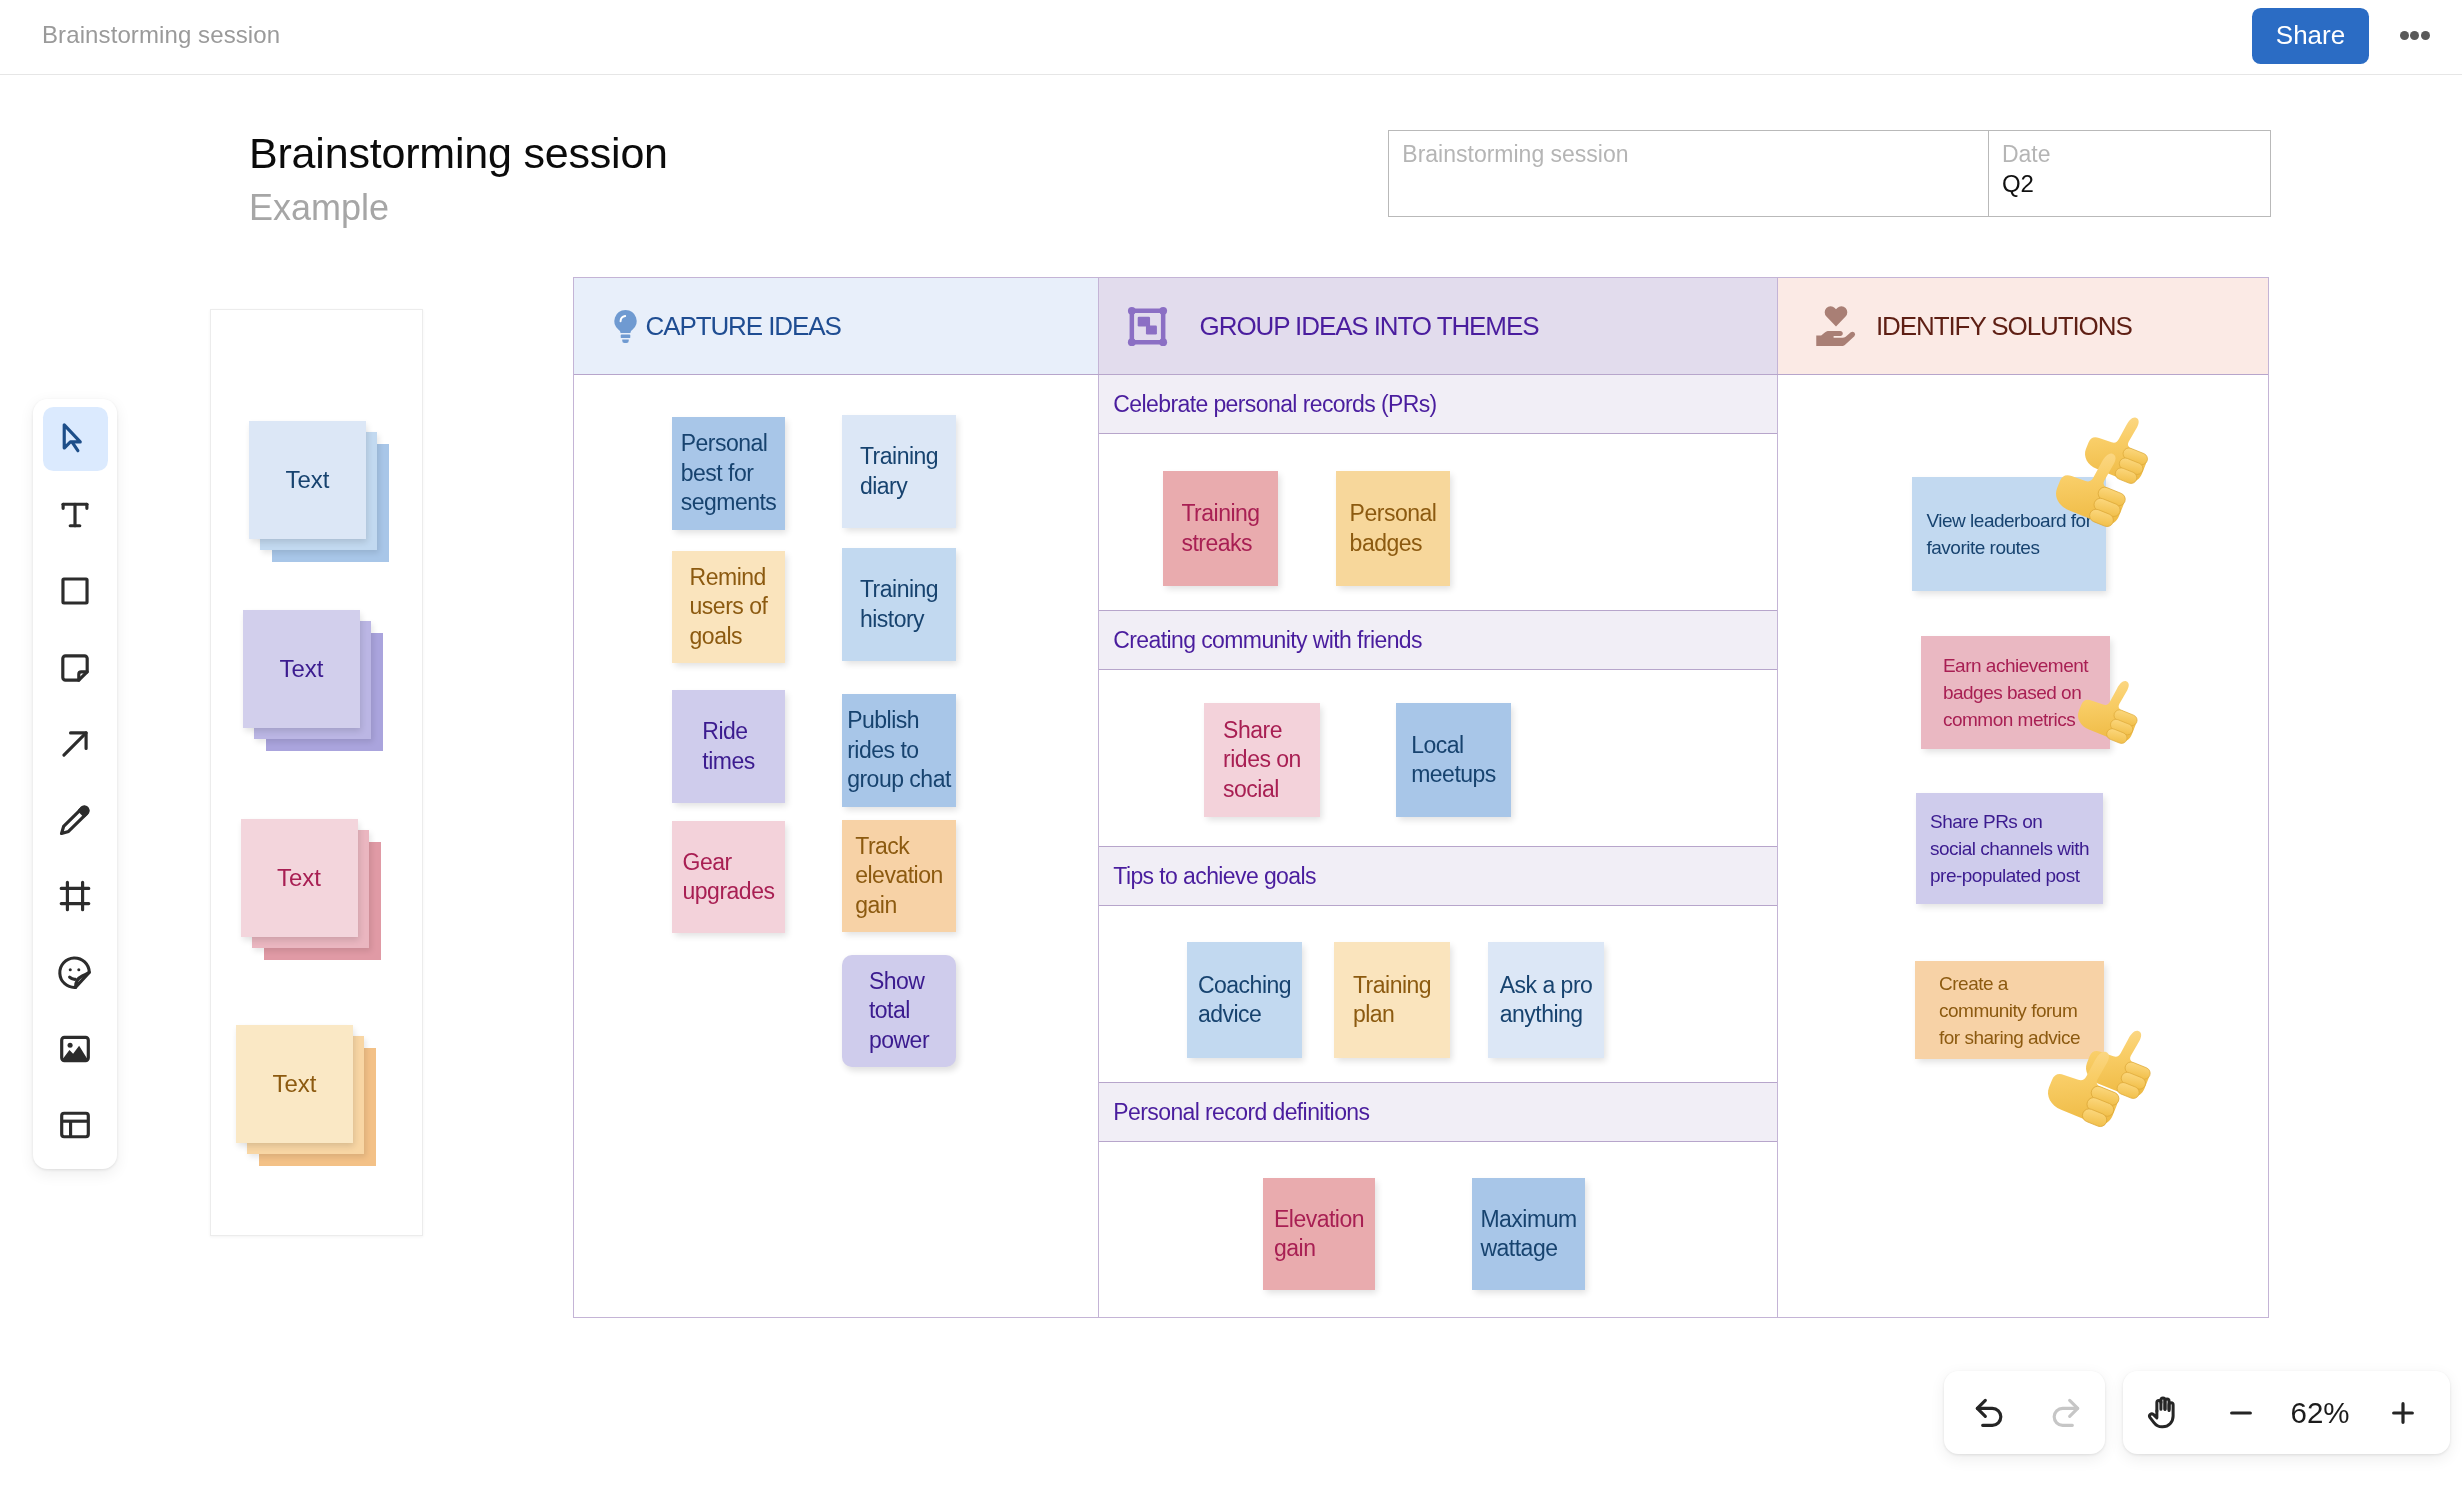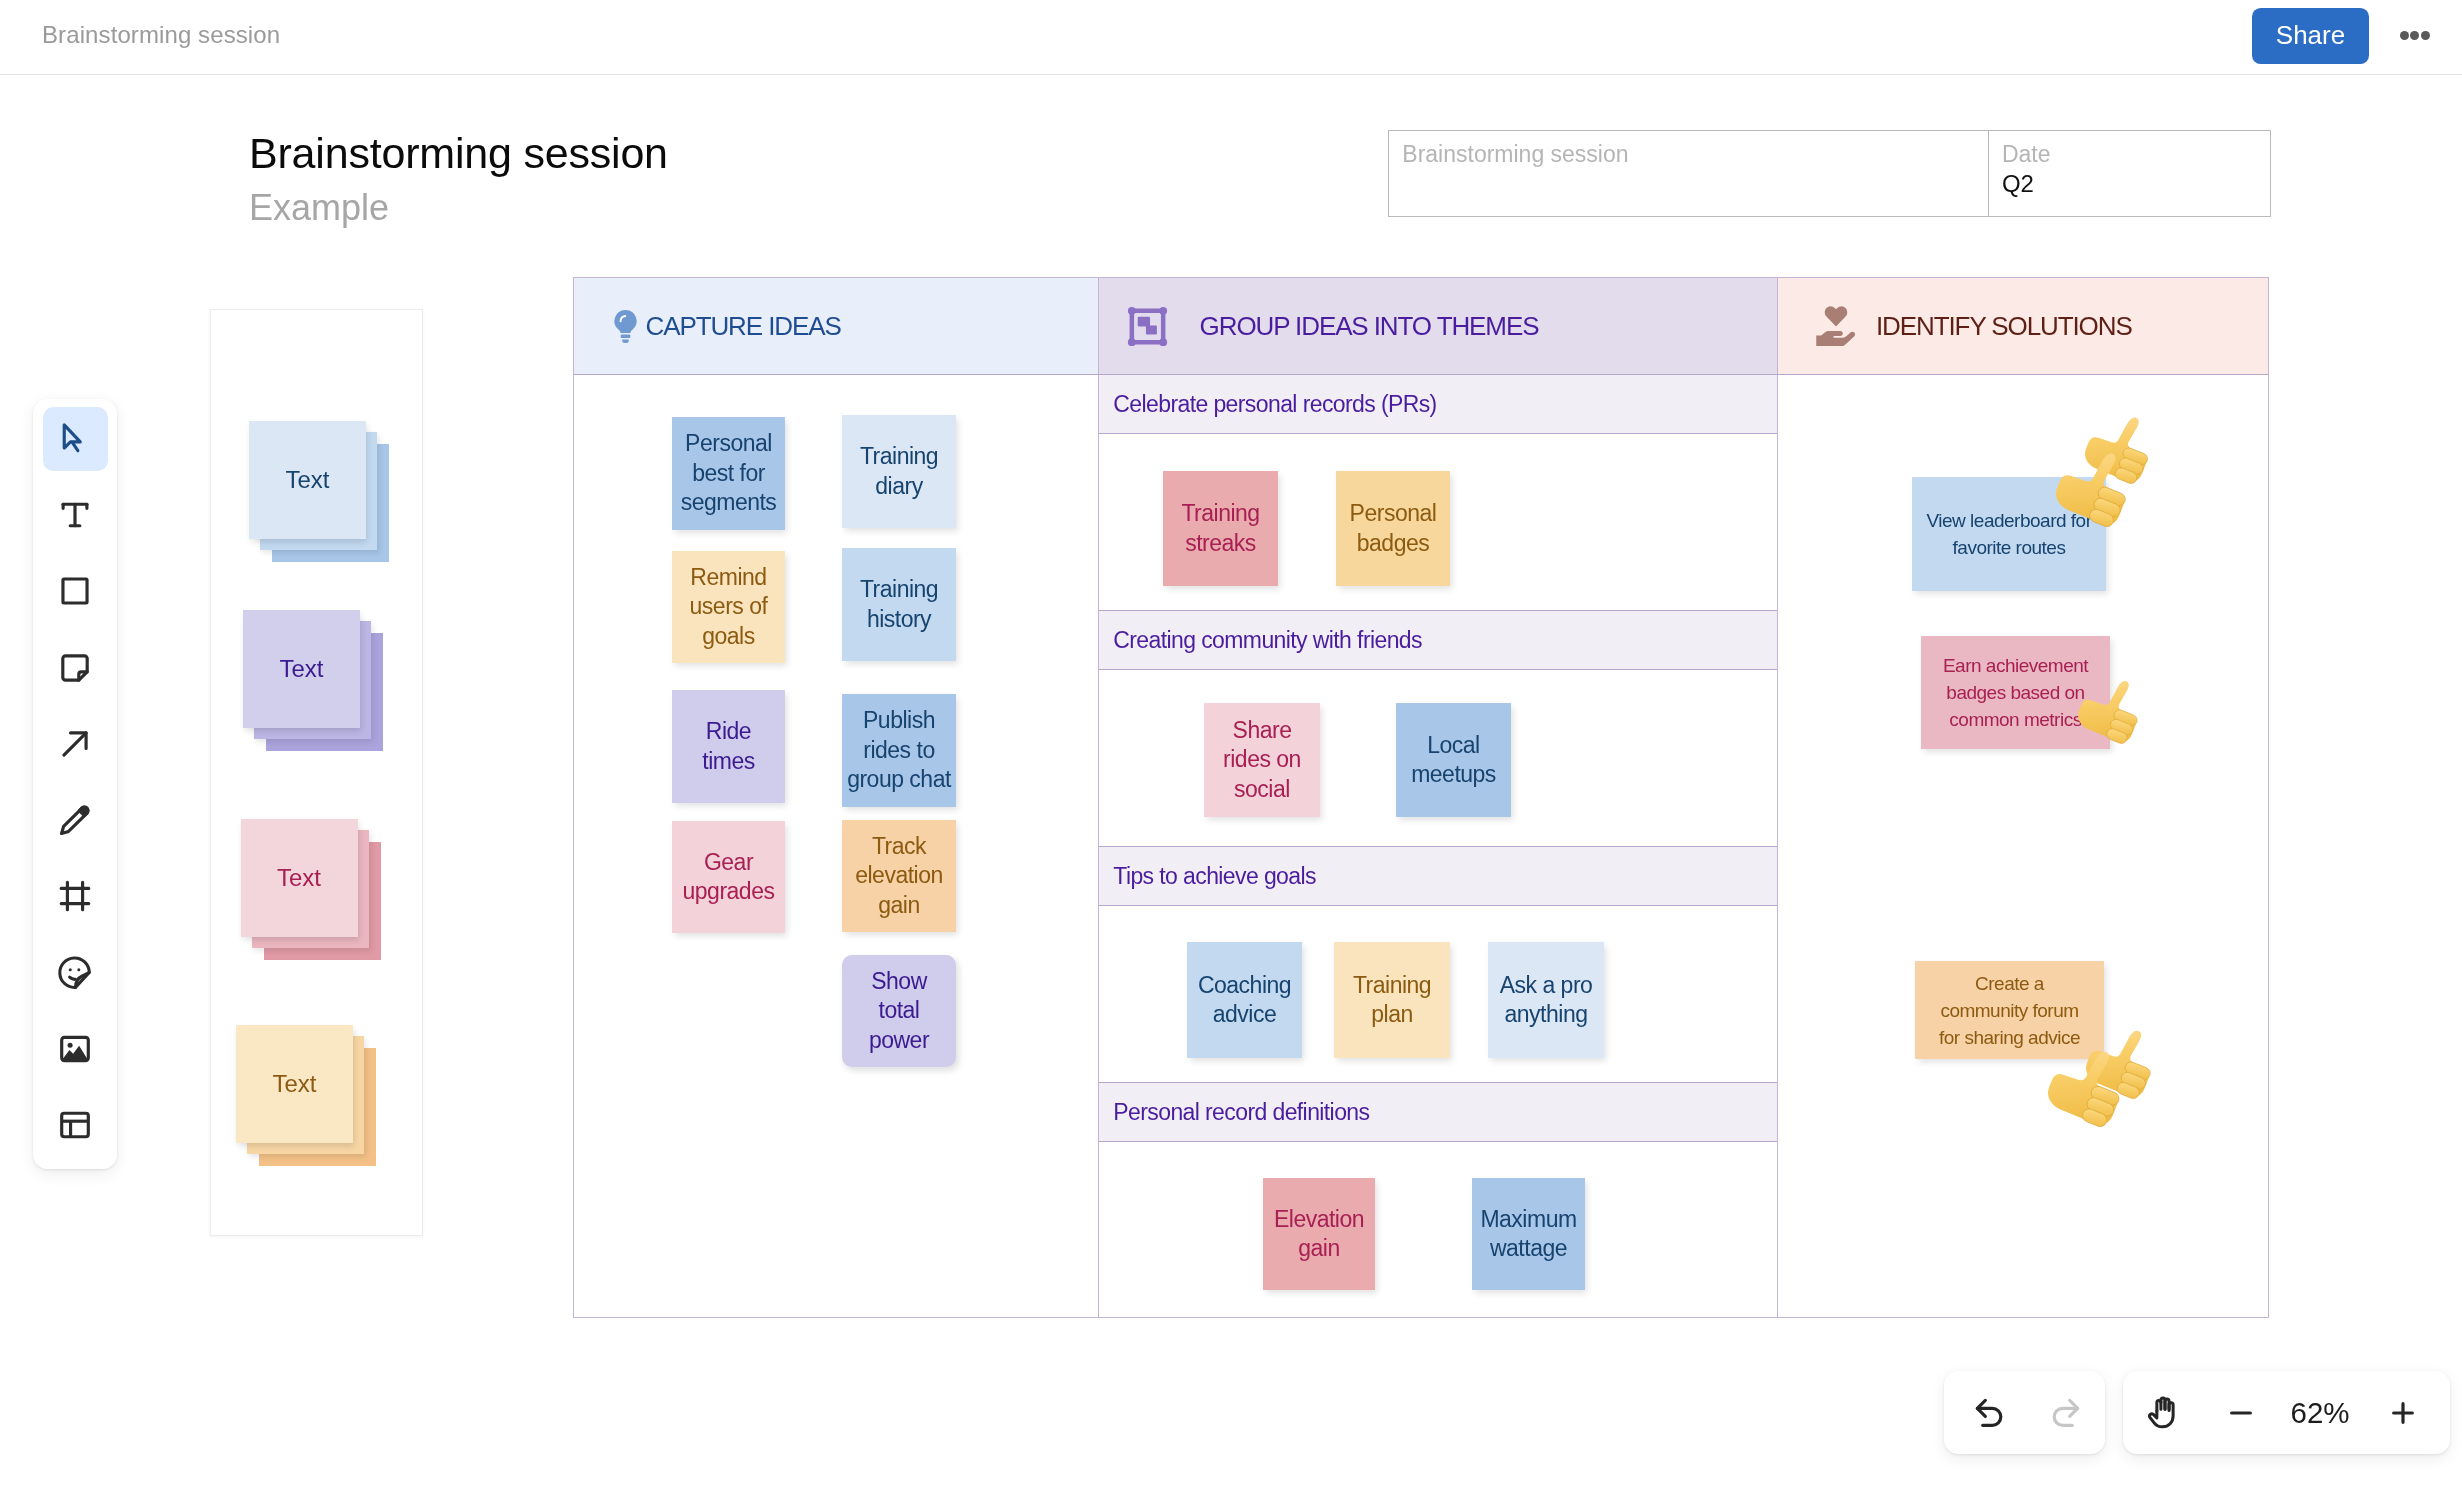--- a/index.html
+++ b/index.html
@@ -82,21 +82,21 @@
   .bh3{flex:1;background:#fbeae5;}
   .bh3 .ttl{color:#5e1f14;}
 
   .board-body{display:flex;height:943px;}
   .col1{width:525px;border-right:1px solid #c4b4d6;box-sizing:border-box;position:relative;}
   .col2{width:679px;border-right:1px solid #c4b4d6;box-sizing:border-box;position:relative;}
   .col3{flex:1;position:relative;}
 
   
   .note{white-space:nowrap;position:absolute;display:flex;align-items:center;justify-content:center;
-        text-align:center;box-shadow:2.9px 3.8px 6.7px rgba(0,0,0,.12);line-height:29.5px;
+        box-shadow:2.9px 3.8px 6.7px rgba(0,0,0,.12);line-height:29.5px;
         box-sizing:border-box;overflow:visible;letter-spacing:-0.5px;}
 
   
   .theme-head{height:59px;background:#f1eef6;border-bottom:1px solid #b7a5cb;
               box-sizing:border-box;display:flex;align-items:center;padding-left:14.3px;
               font-size:23px;letter-spacing:-0.6px;color:#4a1d9e;}
   .theme-body{height:177px;border-bottom:1px solid #b7a5cb;box-sizing:border-box;position:relative;}
   .theme-body.last{border-bottom:none;height:175px;}
 
   
@@ -374,20 +374,23 @@
               <span>Maximum<br>wattage</span>
             </div>
           </div>
         </div>
       <div class="col3" id="col3">
           <div class="note" style="left: 134px; top: 102px; width: 194px; height: 114px; background: rgb(194, 217, 240); color: rgb(23, 67, 111); font-size: 19px; line-height: 27px;">
             <span>View leaderboard for<br>favorite routes</span>
           </div>
           <div class="note" style="left: 143px; top: 261px; width: 189px; height: 113px; background: rgb(234, 184, 194); color: rgb(168, 31, 83); font-size: 19px; line-height: 27px;">
             <span>Earn achievement<br>badges based on<br>common metrics</span>
+          </div>
+          <div class="note" style="left: 138px; top: 418px; width: 187px; height: 111px; background: rgb(207, 204, 236); color: rgb(59, 27, 143); font-size: 19px; line-height: 27px;">
+            <span>Share PRs on<br>social channels with<br>pre-populated post</span>
           </div>
           <div class="note" style="left: 137px; top: 586px; width: 189px; height: 98px; background: rgb(247, 210, 166); color: rgb(140, 90, 16); font-size: 19px; line-height: 27px;">
             <span>Create a<br>community forum<br>for sharing advice</span>
           </div>
           <div style="position: absolute; left: 307px; top: 34px; width: 74px; height: 74px; transform: rotate(22deg); pointer-events: none;"><svg viewBox="0 0 128 128" width="100%" height="100%">
               <defs>
                 <linearGradient id="gsk" x1="0.25" y1="0" x2="0.75" y2="1">
                   <stop offset="0" stop-color="#FCDA8E"></stop>
                   <stop offset="0.4" stop-color="#F9CE68"></stop>
                   <stop offset="1" stop-color="#EFBB45"></stop>

